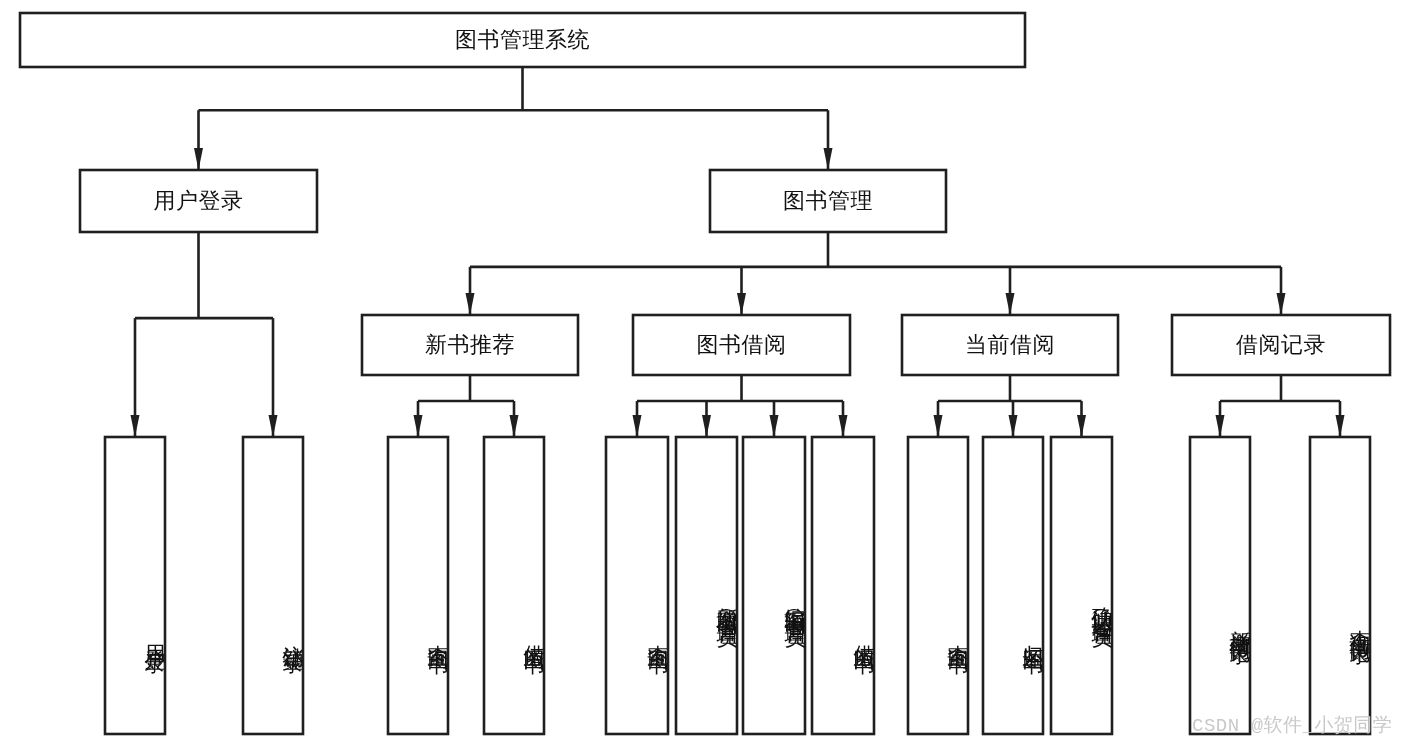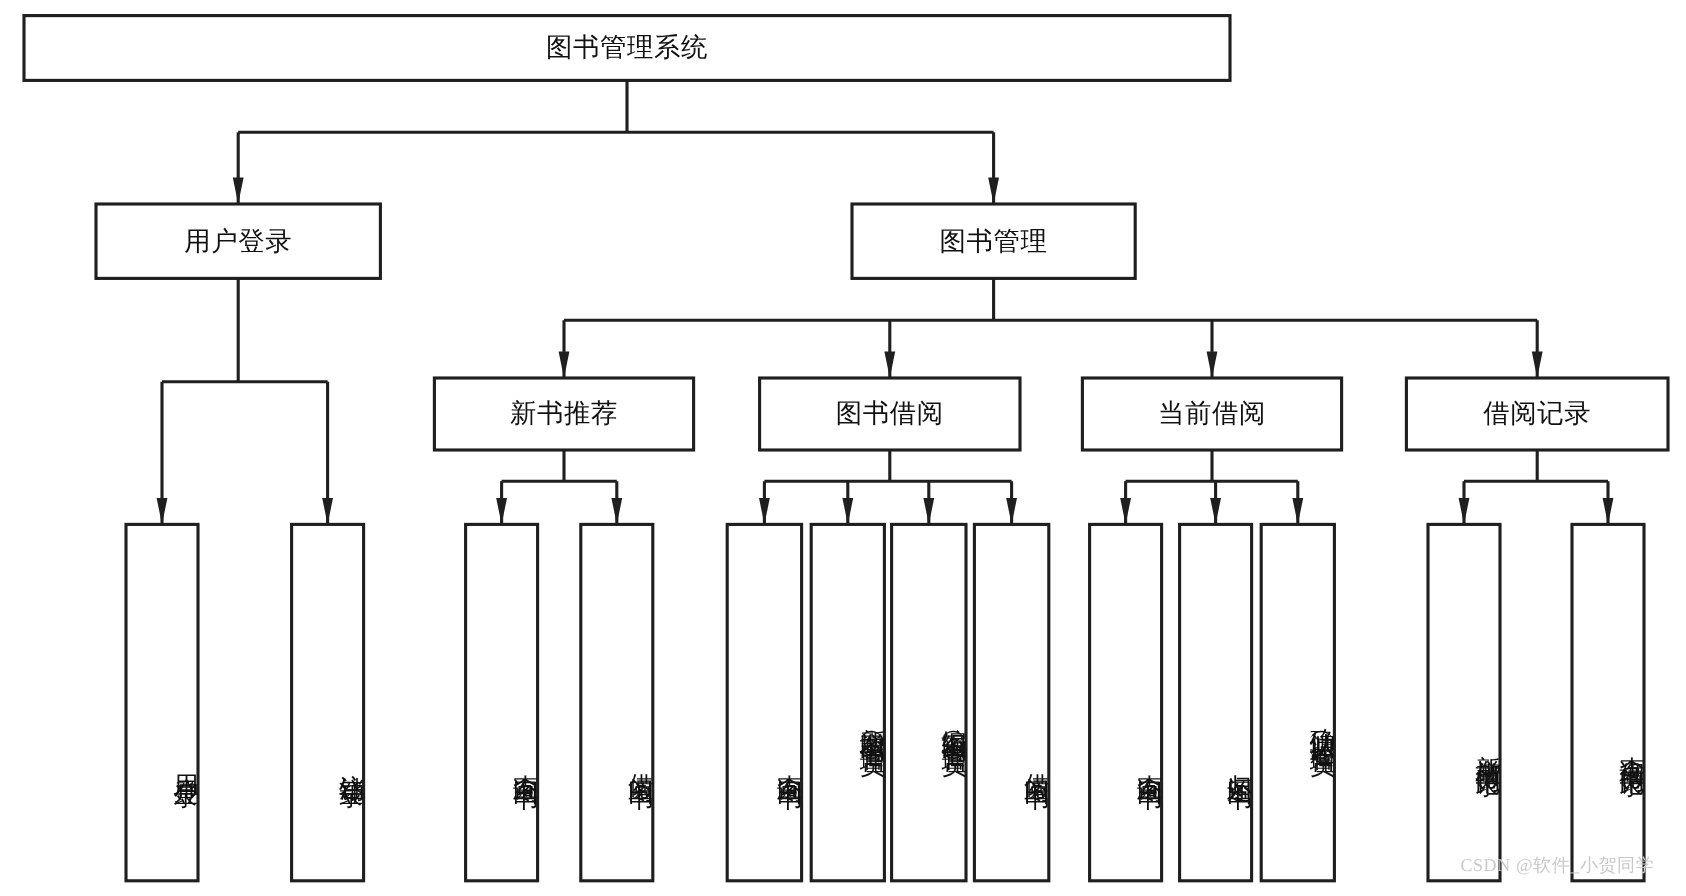--- a/index.html
+++ b/index.html
@@ -61,26 +61,25 @@
     line-height: 1;
     white-space: nowrap;
     text-align: center;
     display: flex;
     align-items: flex-start;
     justify-content: center;
     pointer-events: none;
   }
   .watermark {
     position: absolute;
-    font-family: Liberation Serif, serif;
-    font-size: 15px;
+    font-family: Liberation Mono, monospace;
+    font-size: 19px;
     color: #c9c9c9;
     white-space: nowrap;
     letter-spacing: 0.5px;
-    margin-left: 25px;
   }
 </style>
 </head>
 <body>
 
 <div id="diagram-root">
   <svg id="flow" viewBox="0 0 1405 747">
     <g id="connectors-layer">
         <line x1="522.5" y1="67" x2="522.5" y2="110.25999999999999" class="conn"></line>
         <line x1="198.5" y1="110.25999999999999" x2="828" y2="110.25999999999999" class="conn"></line>

